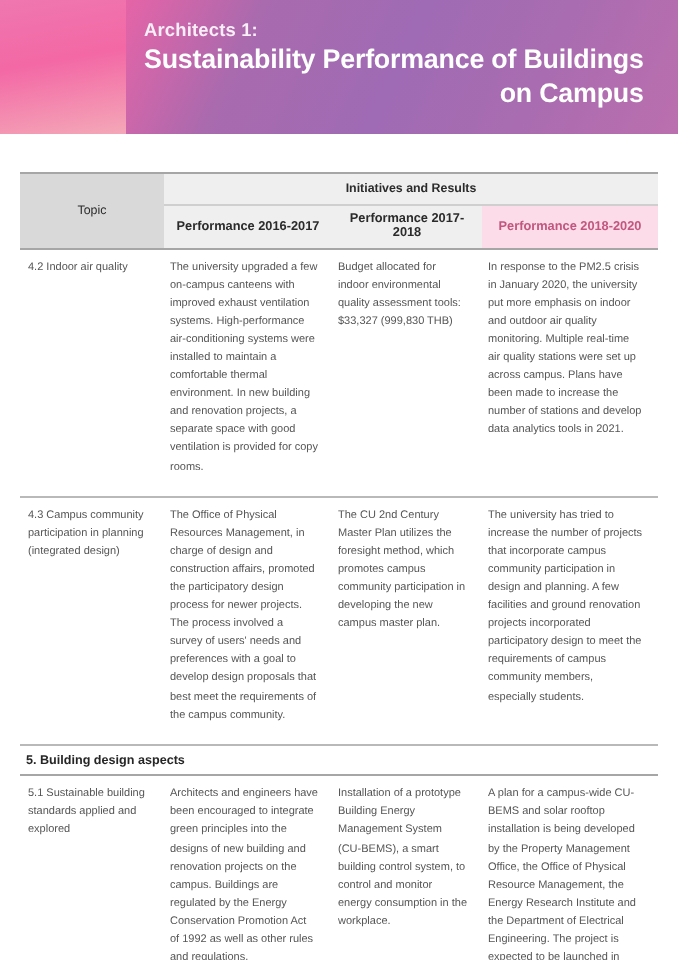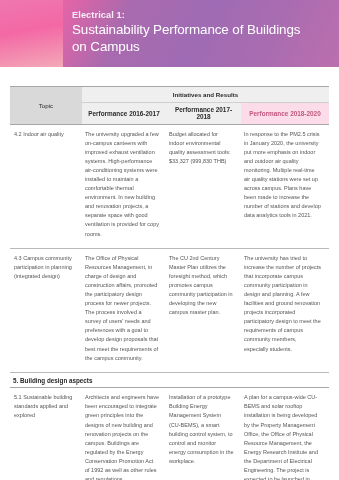--- a/index.html
+++ b/index.html
@@ -33,25 +33,26 @@
   }
   .banner-eyebrow {
     font-size: 9.2px;
     font-weight: 700;
     letter-spacing: .1px;
     line-height: 13px;
     color: #f7eef6;
   }
   .banner-title {
     font-size: 13.4px;
-    font-weight: 400;
+    font-weight: 700;
     line-height: 16.5px;
     letter-spacing: -.1px;
     color: #ffffff;
     white-space: pre-line;
+    text-align: right;
   }
 
   
   .table-wrap {
     margin: 19px 10px 0 10px;
     width: 319px;
   }
   table.report {
     width: 319px;
     border-collapse: collapse;
@@ -118,21 +119,21 @@
     vertical-align: middle;
   }
   tr.last-row td.cell { border-bottom: none; }
 </style>
 </head>
 <body>
 
 <div class="banner">
   <div class="banner-strip"></div>
   <div class="banner-text">
-    <div class="banner-eyebrow">Electrical 1:</div>
+    <div class="banner-eyebrow">Architects 1:</div>
     <div class="banner-title">Sustainability Performance of Buildings
 on Campus</div>
   </div>
 </div>
 
 <div class="table-wrap">
   <table class="report">
     <colgroup>
       <col class="c-topic">
         <col class="c-p1">

